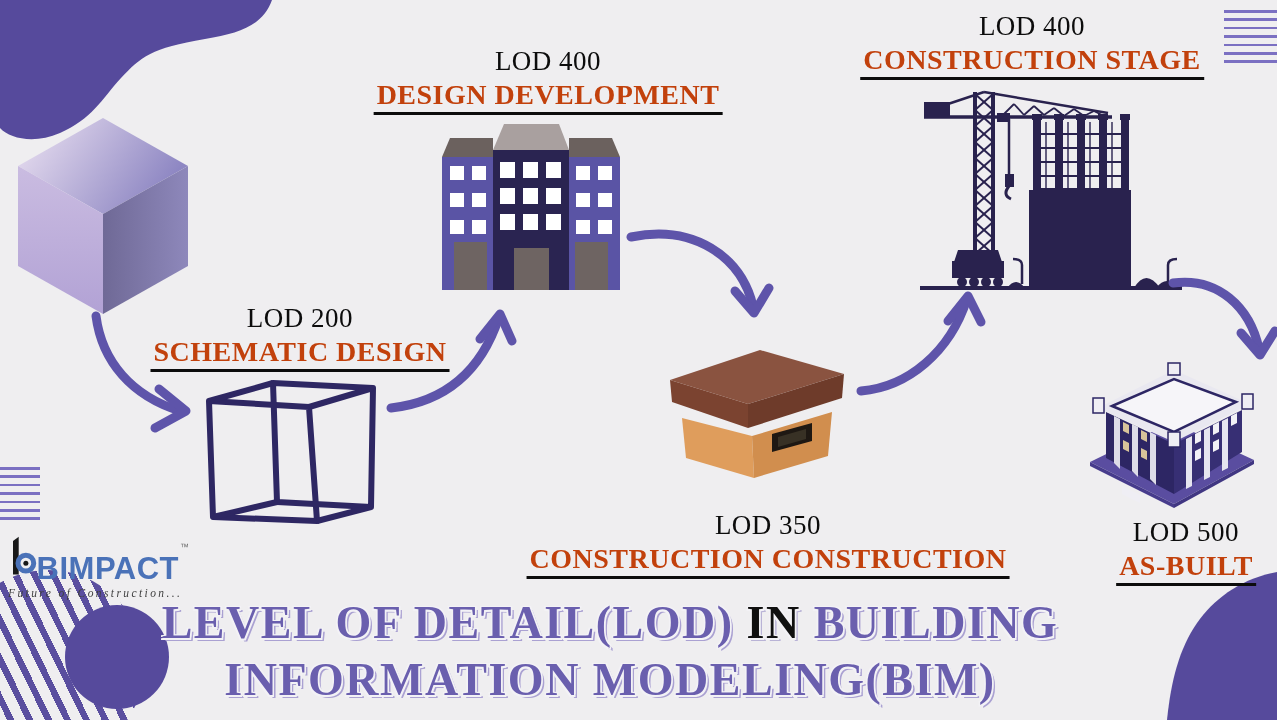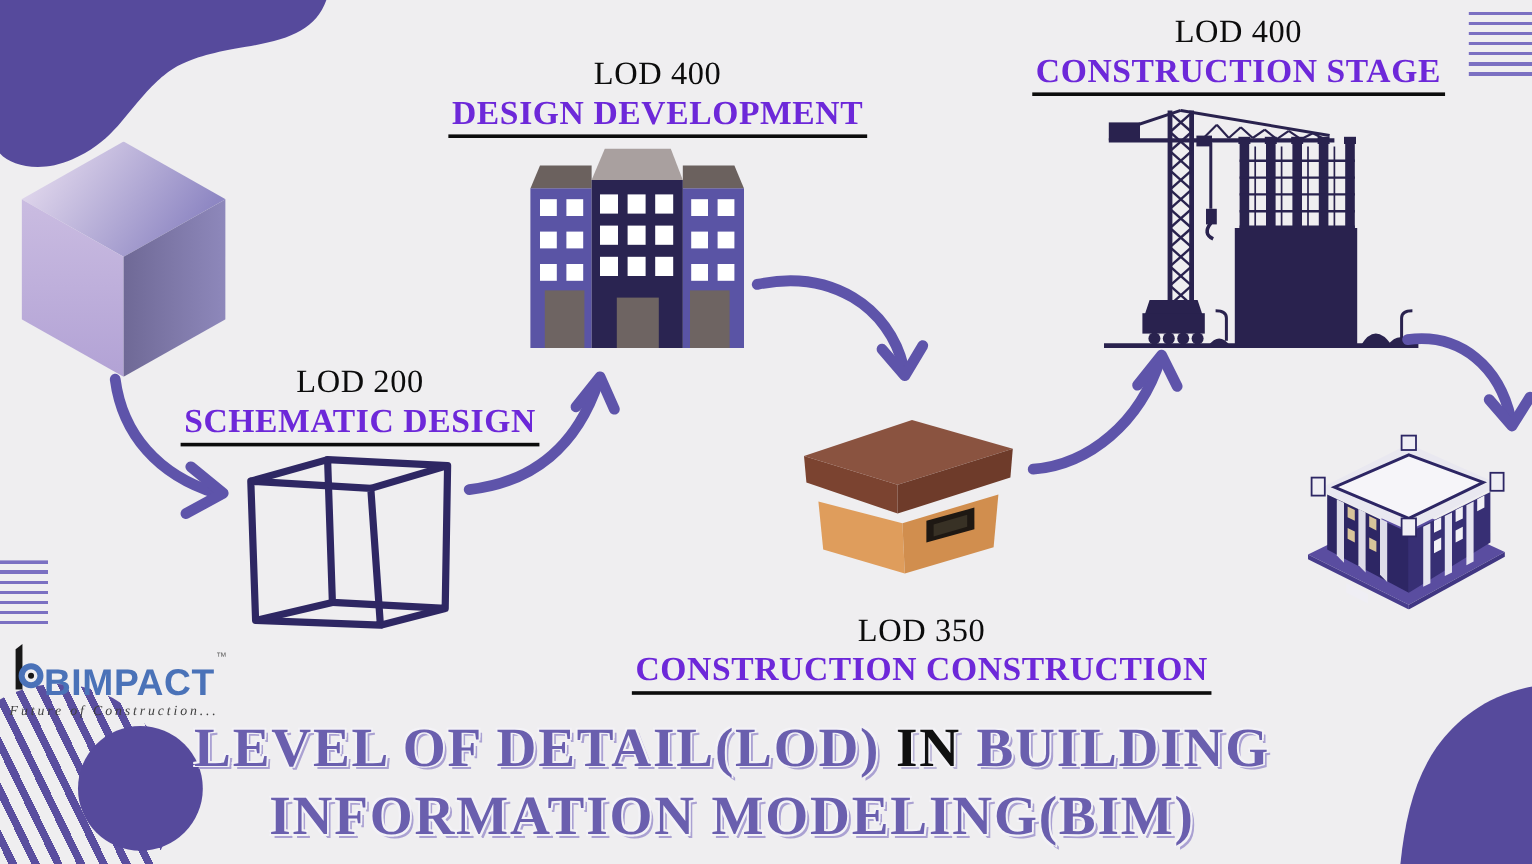--- a/index.html
+++ b/index.html
@@ -15,21 +15,21 @@
     width:192px;height:192px;border-radius:50%;
     background:repeating-linear-gradient(64deg,#5a4e9f 0 6.5px,transparent 6.5px 17px);
   }
   .circle-solid{width:104px;height:104px;border-radius:50%;background:#564a9c;}
   
   .stage-label{transform:translateX(-50%);text-align:center;white-space:nowrap;z-index:30;}
   .stage-label .code{
     display:block;font-size:27px;font-weight:400;color:#0c0c0c;letter-spacing:.5px;line-height:34px;
   }
   .stage-label .name{
-    display:inline-block;font-size:28px;font-weight:700;color:#6d28d9;letter-spacing:.5px;line-height:33px;
+    display:inline-block;font-size:28px;font-weight:700;color:#c2410c;letter-spacing:.5px;line-height:33px;
     border-bottom:3.5px solid #0c0c0c;padding:0 3px 1px 3px;
   }
   
   .title{
     left:0;top:594px;width:1220px;text-align:center;z-index:40;
     font-weight:700;font-size:46px;line-height:57px;letter-spacing:1.5px;white-space:nowrap;
   }
   .title .t-purple{
     color:#6a5fae;
     text-shadow:-1.5px -1.5px 0 #f3f2f6,1.5px -1.5px 0 #f3f2f6,-1.5px 1.5px 0 #f3f2f6,1.5px 1.5px 0 #f3f2f6,3px 3px 0 #aaa1d2;
@@ -322,20 +322,24 @@
     <span class="name">DESIGN DEVELOPMENT</span>
   </div>
   <div class="abs stage-label" style="left:768px;top:508px;">
     <span class="code">LOD 350</span>
     <span class="name">CONSTRUCTION CONSTRUCTION</span>
   </div>
   <div class="abs stage-label" style="left:1032px;top:9px;">
     <span class="code">LOD 400</span>
     <span class="name">CONSTRUCTION STAGE</span>
   </div>
+  <div class="abs stage-label" style="left:1186px;top:515px;">
+    <span class="code">LOD 500</span>
+    <span class="name">AS-BUILT</span>
+  </div>
 
   <div class="abs title">
     <div><span class="t-purple">LEVEL OF DETAIL(LOD) </span><span class="t-black">IN</span><span class="t-purple"> BUILDING</span></div>
     <div class="t-purple">INFORMATION MODELING(BIM)</div>
   </div>
 
   <div class="abs logo">
     <div class="logo-row">
       <svg width="40" height="56" viewBox="0 0 40 56">
         <polygon points="7,7 15,1 15,54 7,54" fill="#181818"></polygon>

